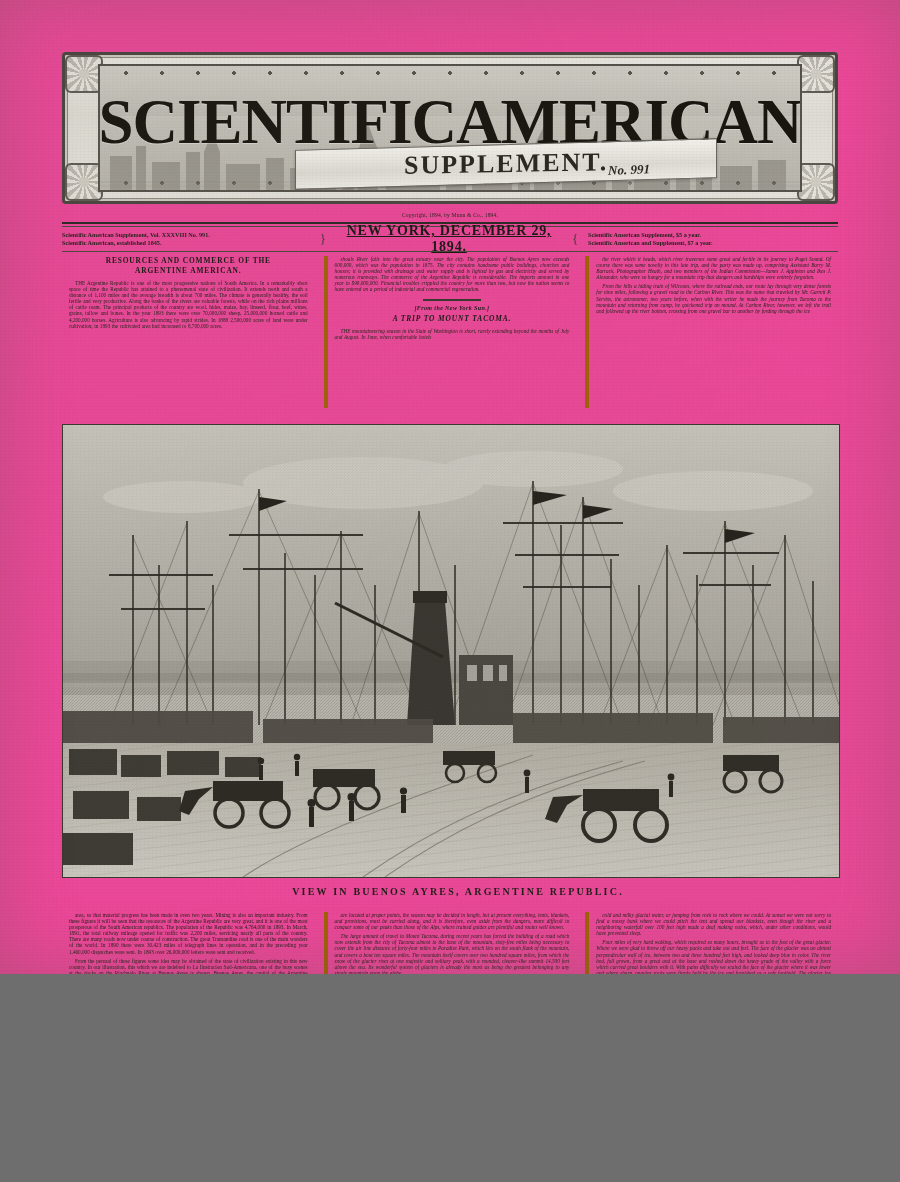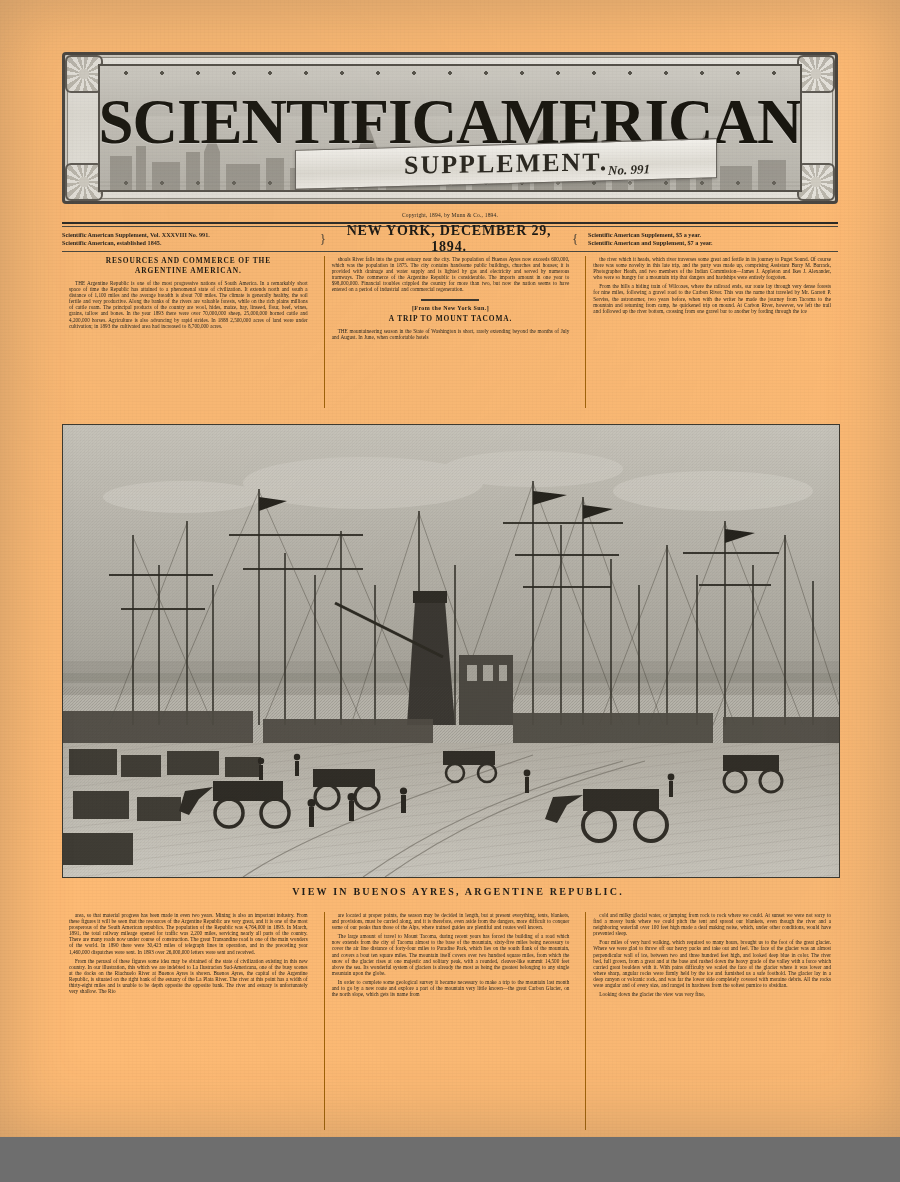--- a/index.html
+++ b/index.html
@@ -3,22 +3,22 @@
 <meta charset="utf-8">
 <style>
   html, body {
     margin: 0;
     padding: 0;
     background: #6e6e6e;
   }
   .page {
     position: relative;
     width: 900px;
-    height: 1137px;
-    background: #fdba74;
+    height: 974px;
+    background: #ec4899;
     overflow: hidden;
     font-family: "Liberation Serif", serif;
     color: #1d1b18;
   }
   
   .grain {
     position: absolute;
     inset: 0;
     pointer-events: none;
     opacity: .5;
@@ -159,39 +159,40 @@
   }
   .issue-left { padding-right: 6px; }
   .issue-right { padding-left: 8px; text-align: left; }
   .issue-center {
     flex: 1 1 auto;
     text-align: center;
     font-size: 14px;
     font-weight: 700;
     letter-spacing: .8px;
     color: #1b1813;
+    text-decoration: underline;
   }
   .brace { color:#3a362f; font-size:12px; padding:0 2px; }
 
   
   .cols {
     position: absolute;
     display: flex;
     gap: 9px;
   }
   .cols.top  { left: 62px; top: 256px; width: 776px; height: 152px; }
   .cols.bot  { left: 62px; top: 912px; width: 776px; height: 218px; }
 
   .col {
     position: relative;
     width: 258.6px;
     padding: 0 7px;
     box-sizing: border-box;
   }
-  .col + .col { border-left: 1px solid #a16207; }
+  .col + .col { border-left: 4px solid #a16207; font-style: italic; }
 
   .head {
     text-align: center;
     font-size: 7.4px;
     font-weight: 700;
     letter-spacing: .9px;
     line-height: 10px;
     margin: 0 0 4px 0;
     color: #191712;
   }

